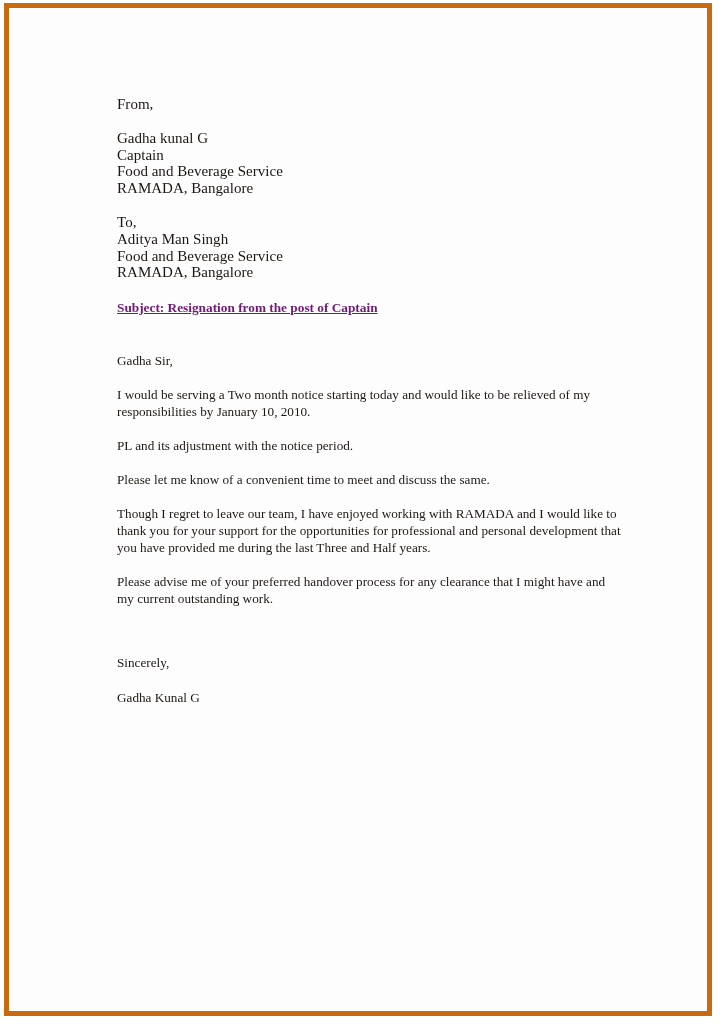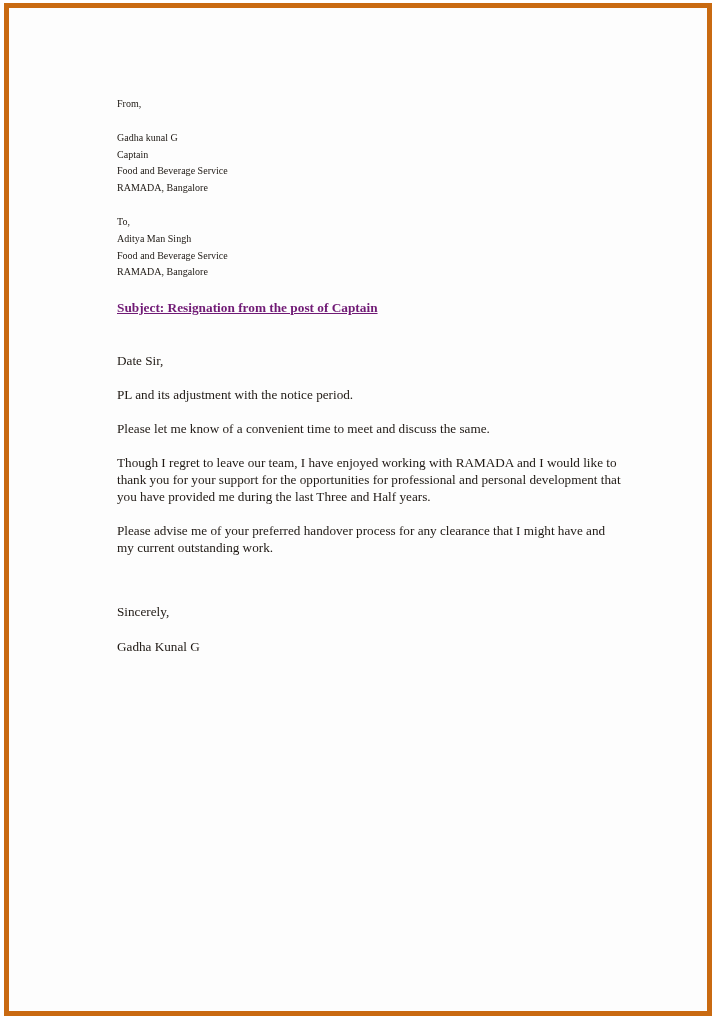--- a/index.html
+++ b/index.html
@@ -39,21 +39,21 @@
 
   .line {
     font-size: 13.2px;
     line-height: 16.8px;
     color: #1c1712;
     letter-spacing: 0.02px;
     white-space: pre-wrap;
   }
 
   .from-block .line,
-  .to-block .line { font-size: 10px; }
+  .to-block .line { font-size: 15px; }
 
   .spacer-from { height: 17px; }
 
   .date-block { margin-top: 17px; margin-bottom: 18px; }
 
   .subject-line {
     font-size: 13.3px;
     line-height: 17px;
     font-weight: bold;
     text-decoration: underline;
@@ -103,22 +103,23 @@
       <div class="line">Aditya Man Singh</div>
       <div class="line">Food and Beverage Service</div>
       <div class="line">RAMADA, Bangalore</div>
     </div>
 
 
     <div class="subject-wrap">
       <span class="subject-line">Subject: Resignation from the post of Captain</span>
     </div>
 
-    <div class="para salutation">Date Sir,</div>
+    <div class="para salutation">Gadha Sir,</div>
 
+    <div class="para para-wide">I would be serving a Two month notice starting today and would like to be relieved of my responsibilities by January 10, 2010.</div>
     <div class="para para-wide">PL and its adjustment with the notice period.</div>
     <div class="para para-wide">Please let me know of a convenient time to meet and discuss the same.</div>
     <div class="para para-wide">Though I regret to leave our team, I have enjoyed working with RAMADA and I would like to thank you for your support for the opportunities for professional and personal development that you have provided me during the last Three and Half years.</div>
     <div class="para para-wide">Please advise me of your preferred handover process for any clearance that I might have and my current outstanding work.</div>
 
     <div class="closing-gap"></div>
 
     <div class="para closing">Sincerely,</div>
     <div class="para signature">Gadha Kunal G</div>
 

